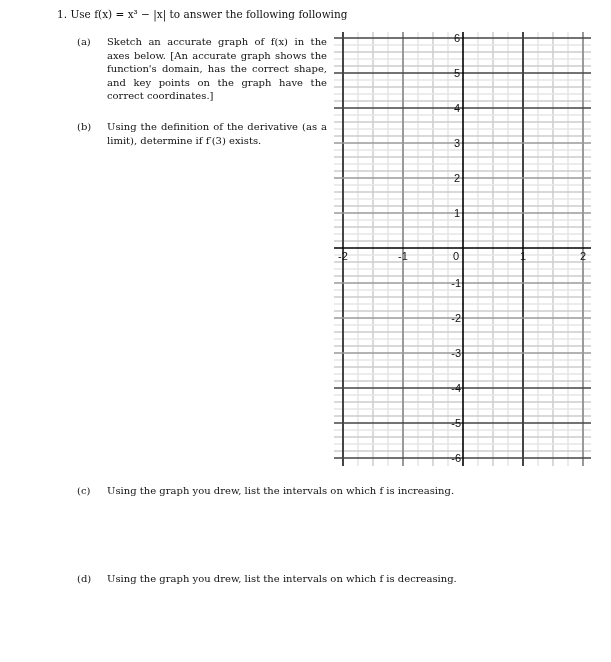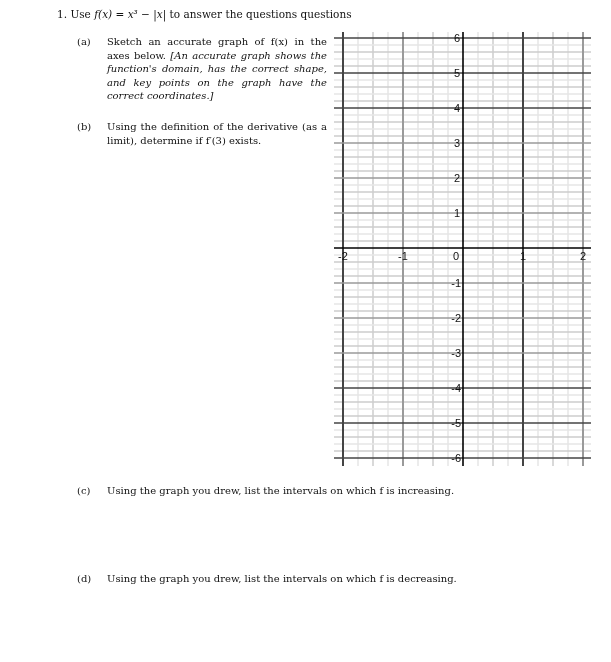--- a/index.html
+++ b/index.html
@@ -2,34 +2,34 @@
 <html><head>
 <meta charset="utf-8">
 <style>
   html, body { margin:0; padding:0; background:#ffffff; }
   body { width:611px; height:662px; position:relative; overflow:hidden;
          font-family:"DejaVu Serif","Liberation Serif",serif; color:#111; }
   .q-head { position:absolute; left:57px; top:8px; font-size:10.5px; white-space:nowrap; }
   .part { position:absolute; font-size:10px; line-height:13.5px; }
   .part .lbl { position:absolute; left:0; top:0; }
   .part .body { margin-left:30px; }
-  .it { font-style:italic; }
+  .it { }
   #partA { left:77px; top:35px; width:250px; text-align:justify; }
   #partB { left:77px; top:120px; width:250px; text-align:justify; }
   #partC { left:77px; top:484px; width:380px; white-space:nowrap; }
   #partD { left:77px; top:572px; width:380px; white-space:nowrap; }
   #graph { position:absolute; left:0; top:0; }
   .tick { font-family:"Liberation Sans","DejaVu Sans",sans-serif; font-size:11px; fill:#111; }
 </style>
 </head>
 <body>
 
 <div class="q-head">
   <span>1.</span>
-  <span>Use </span><span class="it">f(x) = x³ − |x|</span><span> to answer the questions questions</span>
+  <span>Use </span><span class="it">f(x) = x³ − |x|</span><span> to answer the following following</span>
 </div>
 
 <div class="part" id="partA">
   <span class="lbl">(a)</span>
   <div class="body">
     <span>Sketch an accurate graph of f(x) in the axes below.</span>
     <span class="it">[An accurate graph shows the function's domain, has the correct shape, and key points on the graph have the correct coordinates.]</span>
   </div>
 </div>
 

